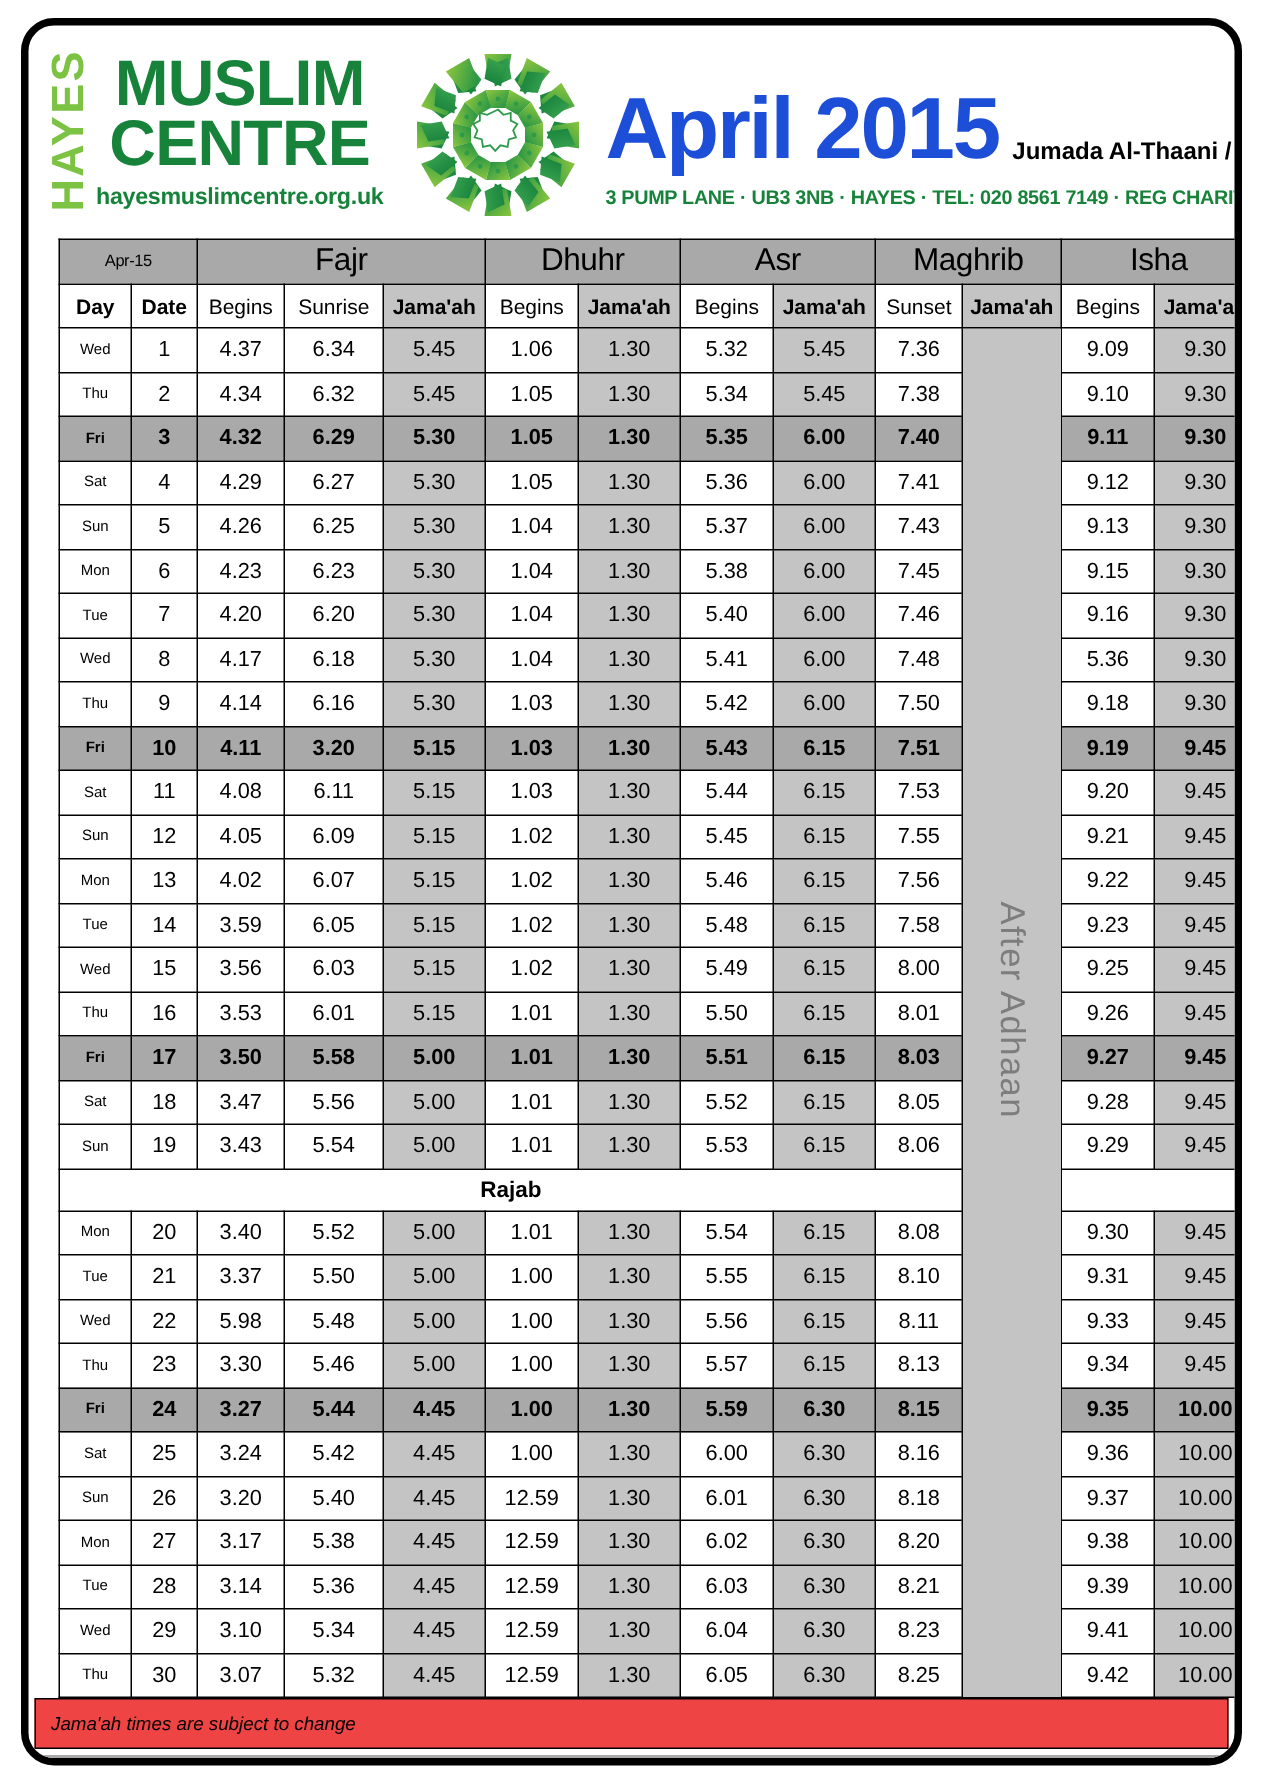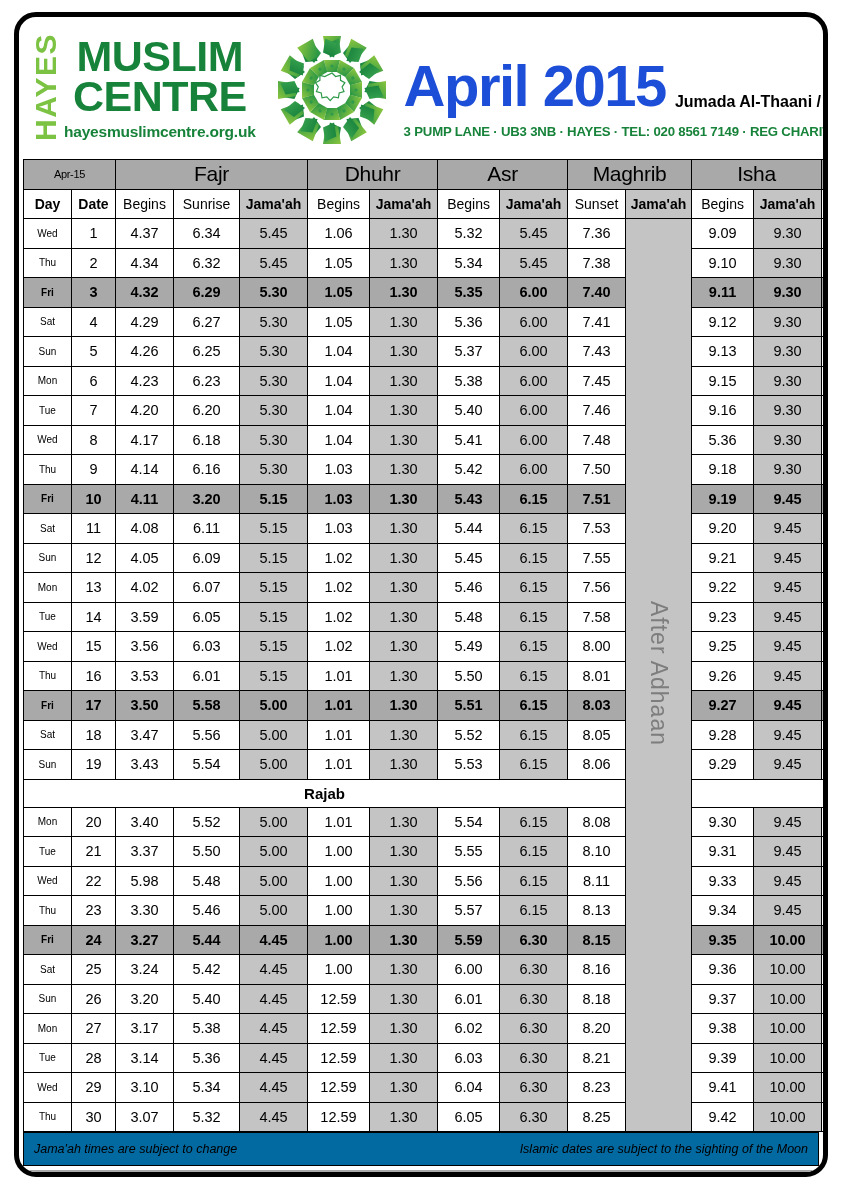--- a/index.html
+++ b/index.html
@@ -100,21 +100,21 @@
     color: #17833a;
     font-size: 13.2px;
     font-weight: bold;
     margin-top: 11px;
     letter-spacing: -0.2px;
     align-self: flex-end;
     white-space: nowrap;
   }
 
   
-  .table-wrap { flex: 1 1 auto; padding: 0 4px; }
+  .table-wrap { flex: 1 1 auto; padding: 0 20px; }
   table.tt {
     width: 100%;
     border-collapse: collapse;
     table-layout: fixed;
     font-size: 14.5px;
     color: #000;
   }
   table.tt td, table.tt th {
     border: 1.4px solid #000;
     text-align: center;
@@ -173,21 +173,21 @@
   .notes {
     border: 1.4px solid #000;
     margin: 0 4px;
     height: 34px;
     display: flex;
     align-items: center;
     justify-content: space-between;
     padding: 0 10px;
     font-style: italic;
     font-size: 12.5px;
-    background: #0369a1;
+    background: #ef4444;
     flex: 0 0 auto;
   }
   .jumuah {
     background: #a9a9a9;
     margin: 4px 4px 0 4px;
     flex: 1 1 auto;
     border-radius: 0 0 15px 15px;
     position: relative;
     display: flex;
     flex-direction: column;
@@ -766,21 +766,20 @@
               <td>9.42</td>
               <td class="jam">10.00</td>
               <td class="hijri">11</td>
             </tr>
           </tbody>
       </table>
     </div>
 
     <div class="notes">
       <span>Jama'ah times are subject to change</span>
-      <span>Islamic dates are subject to the sighting of the Moon</span>
     </div>
 
     <div class="jumuah">
       <div class="jumuah-title">Salaah Al-Jumuah</div>
 
     </div>
 
   </div>
 </div>
 

